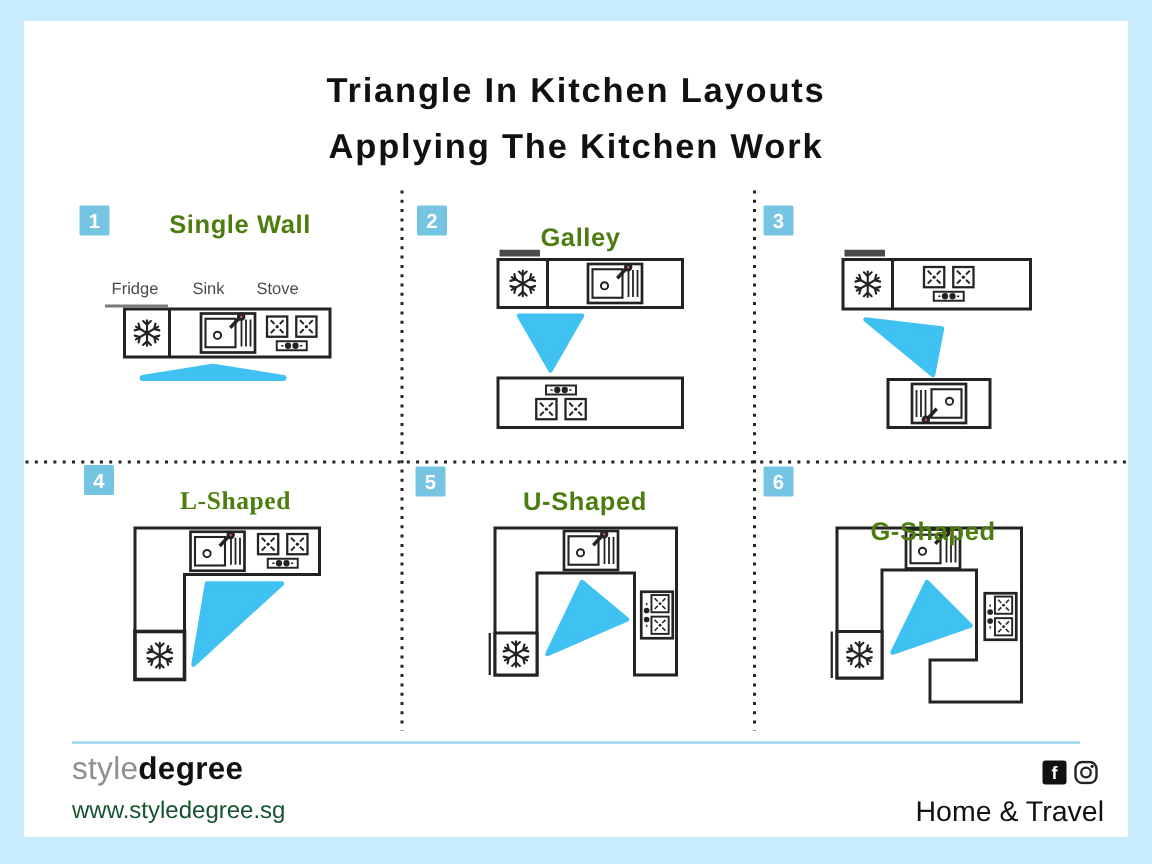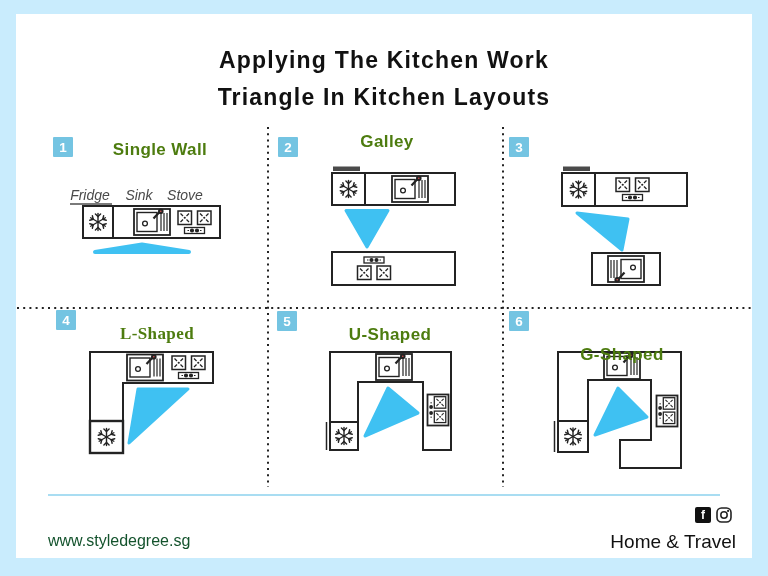--- a/index.html
+++ b/index.html
@@ -3,21 +3,21 @@
 <meta charset="utf-8">
 <style>
   html,body{margin:0;padding:0;}
   .page{position:relative;width:768px;height:576px;background:#c9ecfd;font-family:"Liberation Sans",sans-serif;overflow:hidden;}
   .card{position:absolute;left:16px;top:14px;width:736px;height:544px;background:#ffffff;}
   .diagram-layer{position:absolute;left:0;top:0;width:768px;height:576px;}
   .main-title{position:absolute;left:0;top:42px;width:768px;text-align:center;font-weight:bold;font-size:23px;line-height:37px;color:#111;letter-spacing:1.2px;}
   .panel{position:absolute;}
   .badge{position:absolute;width:20px;height:20px;background:#74c4e2;color:#fff;font-size:13.5px;font-weight:bold;display:flex;align-items:center;justify-content:center;border-radius:1px;}
   .panel-title{position:absolute;transform:translateX(-50%);font-size:17px;font-weight:bold;color:#4d7c0f;letter-spacing:.4px;white-space:nowrap;}
-  .appliance-label{position:absolute;transform:translateX(-50%);font-size:14px;color:#4a4a4a;white-space:nowrap;font-style:italic;}
+  .appliance-label{position:absolute;transform:translateX(-50%);font-size:11px;color:#4a4a4a;white-space:nowrap;}
   .fridge-underline{position:absolute;height:2px;background:#7a7a7a;}
   .footer{position:absolute;left:48px;top:494px;width:688px;height:62px;}
   .footer-rule{position:absolute;left:0;top:0;width:672px;height:2px;background:#a9ddf2;}
   .brand{position:absolute;left:0;top:7px;font-size:21px;letter-spacing:.2px;}
   .brand-light{color:#8f8f8f;}
   .brand-bold{color:#111;font-weight:bold;}
   .site{position:absolute;left:0;top:38px;font-size:16px;color:#14532d;}
   .fb-icon{position:absolute;left:647px;top:13px;width:16px;height:16px;background:#111;color:#fff;border-radius:2px;font-size:12px;font-weight:bold;display:flex;align-items:flex-end;justify-content:center;line-height:15px;}
   .ig-icon{position:absolute;left:668px;top:13px;width:16px;height:16px;}
   .category{position:absolute;right:0;top:37px;font-size:19px;color:#111;white-space:nowrap;}
@@ -147,36 +147,36 @@
       <line x1="554.5" y1="421" x2="554.5" y2="452" stroke-width="1.5"></line>
       <rect x="558" y="421" width="30" height="31"></rect>
       <use href="#snow" transform="translate(573,436.5)"></use>
       <use href="#sink" transform="translate(604,353)"></use>
       <use href="#stovev" transform="translate(656.5,395.5)"></use>
       <polygon points="618,388 647,417 595,435" fill="#3fc1f2" stroke="#3fc1f2" stroke-width="3" stroke-linejoin="round"></polygon>
     </g>
   </svg>
 
   <div class="main-title">
+    <div>Triangle In Kitchen Layouts</div>
     <div>Applying The Kitchen Work</div>
-    <div>Triangle In Kitchen Layouts</div>
   </div>
 
   <div class="panel" style="left:16px;top:120px;width:252px;height:188px;">
     <div class="badge" style="left:37px;top:17px;">1</div>
     <div class="panel-title" style="left:144px;top:20px;">Single Wall</div>
     <div class="appliance-label" style="left:74px;top:67px;">Fridge</div>
     <div class="fridge-underline" style="left:54px;top:83px;width:42px;"></div>
     <div class="appliance-label" style="left:123px;top:67px;">Sink</div>
     <div class="appliance-label" style="left:169px;top:67px;">Stove</div>
   </div>
 
   <div class="panel" style="left:268px;top:120px;width:235px;height:188px;">
     <div class="badge" style="left:10px;top:17px;">2</div>
-    <div class="panel-title" style="left:119px;top:12px;">Galley</div>
+    <div class="panel-title" style="left:119px;top:29px;">Galley</div>
   </div>
 
   <div class="panel" style="left:503px;top:120px;width:249px;height:188px;">
     <div class="badge" style="left:6px;top:17px;">3</div>
   </div>
 
   <div class="panel" style="left:16px;top:308px;width:252px;height:182px;">
     <div class="badge" style="left:40px;top:2px;">4</div>
     <div class="panel-title" style="left:141px;top:16px;font-family:Liberation Serif, serif;">L-Shaped</div>
   </div>
@@ -186,20 +186,23 @@
     <div class="panel-title" style="left:122px;top:17px;">U-Shaped</div>
   </div>
 
   <div class="panel" style="left:503px;top:308px;width:249px;height:182px;">
     <div class="badge" style="left:6px;top:3px;">6</div>
     <div class="panel-title" style="left:119px;top:17px;margin-top:20px;">G-Shaped</div>
   </div>
 
   <div class="footer">
     <div class="footer-rule"></div>
+    <div class="brand">
+      <span class="brand-light">style</span><span class="brand-bold">degree</span>
+    </div>
     <div class="site">www.styledegree.sg</div>
     <div class="fb-icon">f</div>
     <svg class="ig-icon" viewBox="0 0 16 16">
       <rect x="1" y="1" width="14" height="14" rx="4.5" fill="none" stroke="#232323" stroke-width="1.6"></rect>
       <circle cx="8" cy="8" r="3.2" fill="none" stroke="#232323" stroke-width="1.5"></circle>
       <circle cx="12.1" cy="3.9" r="1.1" fill="#232323"></circle>
     </svg>
     <div class="category">Home &amp; Travel</div>
   </div>
 </div>

